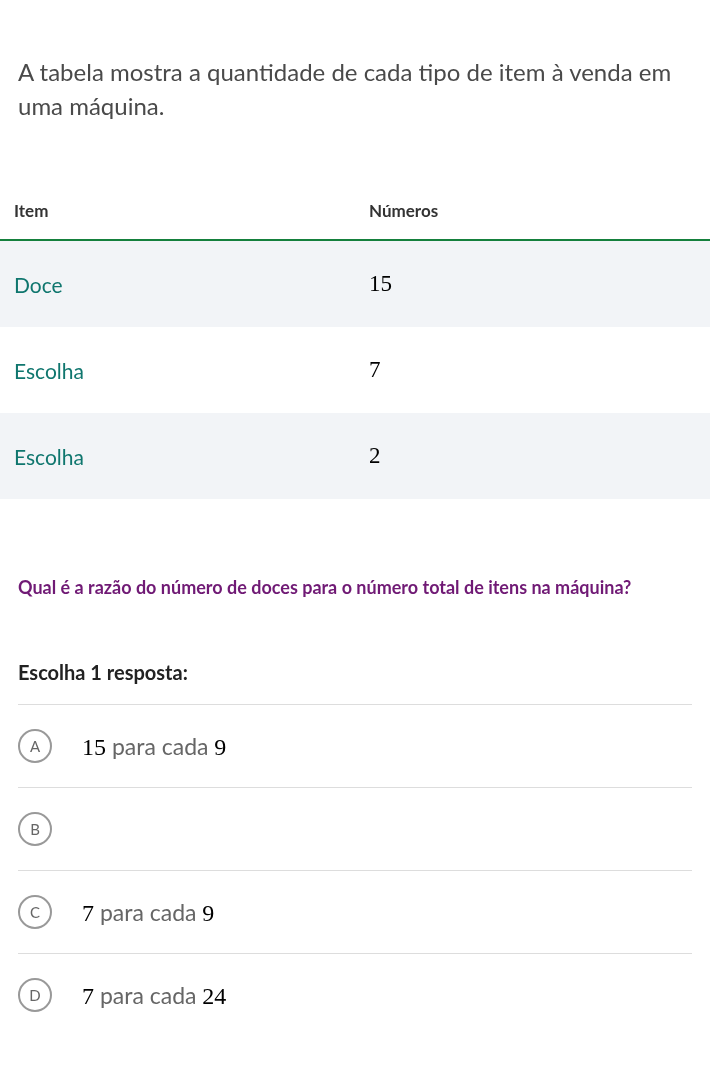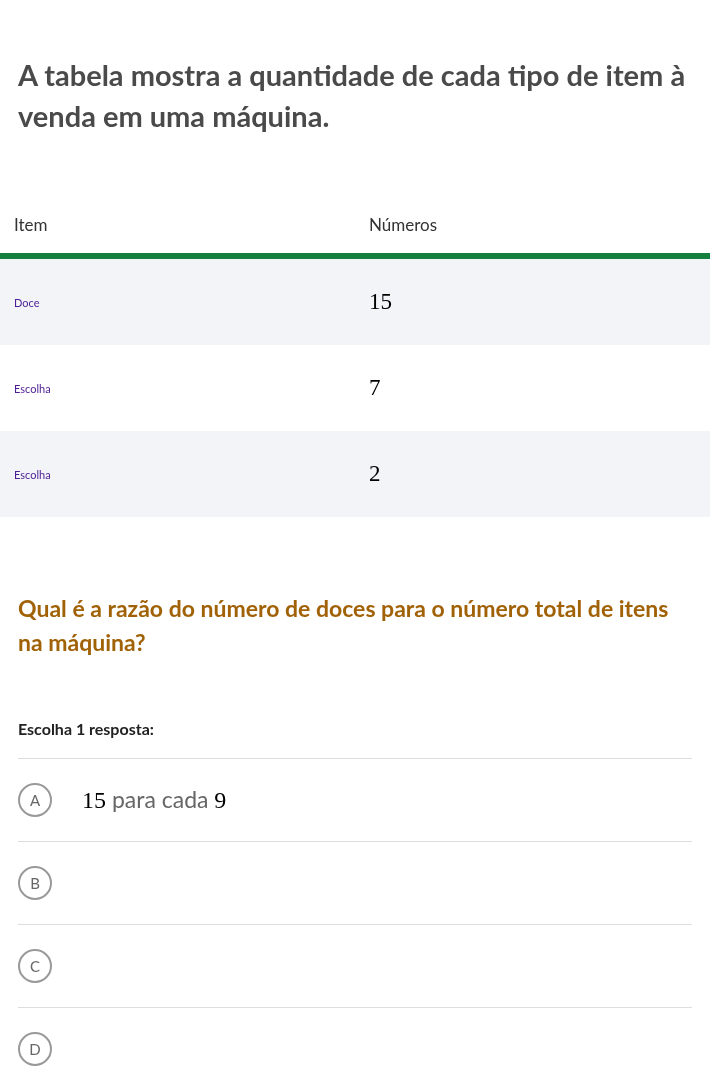--- a/index.html
+++ b/index.html
@@ -10,67 +10,67 @@
     body {
       font-family: -apple-system, BlinkMacSystemFont, 'Segoe UI', 'Lato', sans-serif;
       color: #21242c;
       background: #fff;
       width: 710px;
     }
     .container {
       padding: 0;
     }
     .intro-text {
-      font-size: 29px;
+      font-size: 24px;
       color: #4a4a4a;
       padding: 55px 18px 40px 18px;
       line-height: 1.4;
-      font-weight: 700;
+      font-weight: 400;
     }
     .data-table {
       width: 100%;
       border-collapse: collapse;
       margin-top: 20px;
     }
     .data-table th {
       text-align: left;
       font-size: 17px;
-      font-weight: 400;
+      font-weight: 700;
       color: #333;
       padding: 18px 14px;
-      border-bottom: 6px solid #15803d;
+      border-bottom: 2px solid #15803d;
     }
     .data-table th:first-child {
       width: 50%;
     }
     .data-table td {
       padding: 30px 14px;
-      font-size: 11px;
-      color: #4c1d95;
+      font-size: 21px;
+      color: #0f766e;
     }
     .data-table td.num-cell {
       font-family: 'Times New Roman', serif;
       font-size: 23px;
       color: #000;
     }
     .data-table tbody tr:nth-child(odd) {
       background-color: #f2f4f7;
     }
     .data-table tbody tr:nth-child(even) {
       background-color: #fff;
     }
     .question-text {
-      font-size: 23px;
+      font-size: 18px;
       font-weight: 700;
-      color: #a16207;
+      color: #701a75;
       padding: 75px 18px 0 18px;
       line-height: 1.45;
     }
     .instruction {
-      font-size: 16px;
+      font-size: 20px;
       font-weight: 700;
       color: #222;
       padding: 60px 18px 20px 18px;
     }
     .choices {
       padding: 0 18px;
     }
     .choice-row {
       display: flex;
       align-items: center;
@@ -140,18 +140,24 @@
       <div class="choice-letter">A</div>
       <div class="choice-text">
         <span class="serif-num">15</span><span> para cada </span><span class="serif-num">9</span>
       </div>
     </div>
     <div class="choice-row">
       <div class="choice-letter">B</div>
     </div>
     <div class="choice-row">
       <div class="choice-letter">C</div>
+      <div class="choice-text">
+        <span class="serif-num">7</span><span> para cada </span><span class="serif-num">9</span>
+      </div>
     </div>
     <div class="choice-row">
       <div class="choice-letter">D</div>
+      <div class="choice-text">
+        <span class="serif-num">7</span><span> para cada </span><span class="serif-num">24</span>
+      </div>
     </div>
   </div>
 </div>
 
 </body></html>

